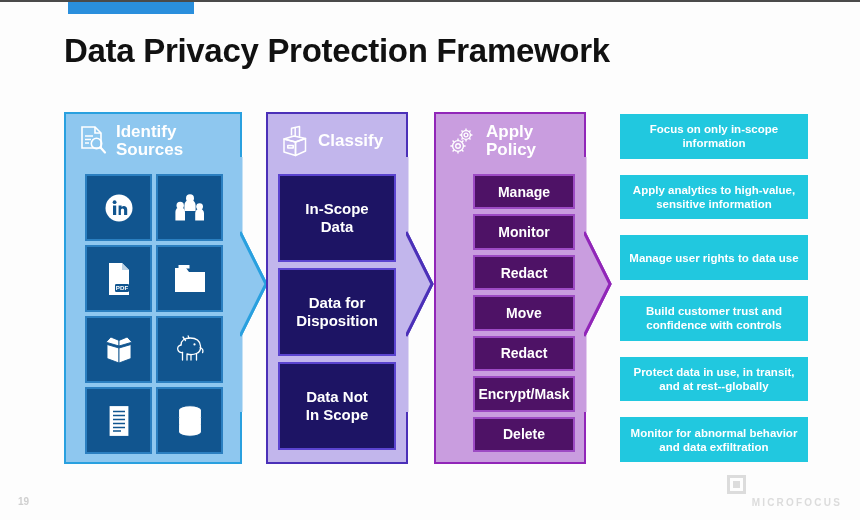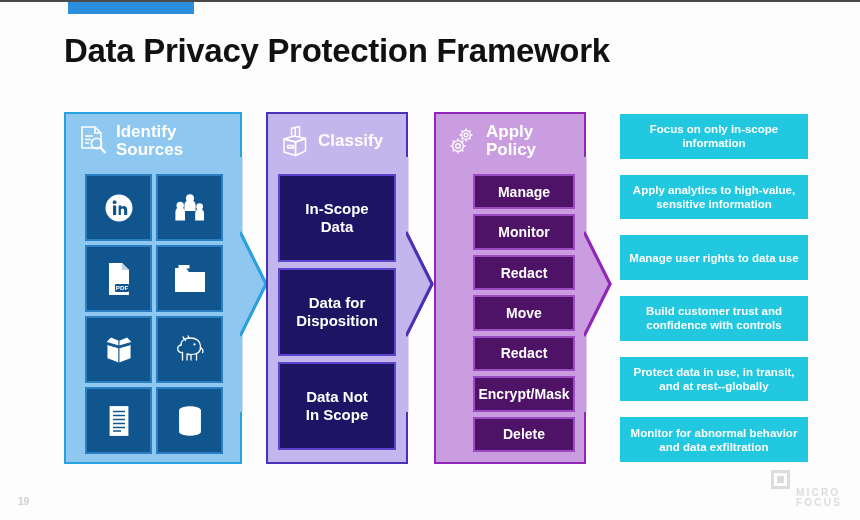--- a/index.html
+++ b/index.html
@@ -212,21 +212,21 @@
   }
   #brand-logo .logo-mark::after {
     content: "";
     position: absolute;
     left: 3px; top: 3px;
     width: 7px; height: 7px;
     background: #dcdcdc;
   }
   #brand-logo .logo-words {
     display: flex;
-    flex-direction: column;
+    flex-direction: row;
     line-height: 1.02;
     margin-top: 37px;
   }
   #brand-logo .logo-words span {
     color: #dcdcdc;
     font-size: 10px;
     font-weight: bold;
     letter-spacing: 2.2px;
   }
 </style>

